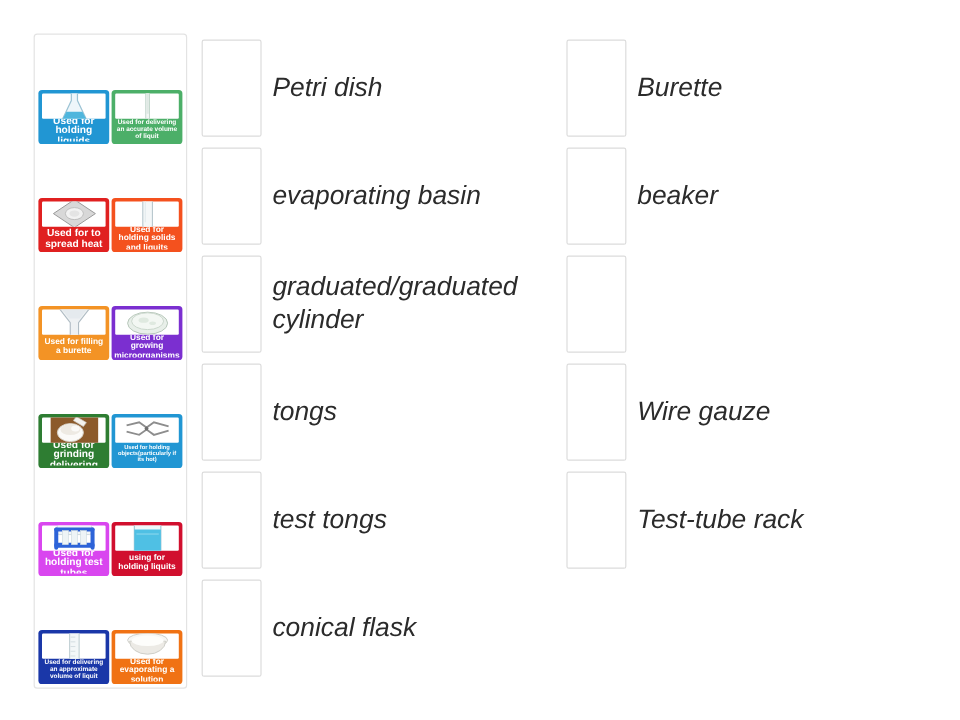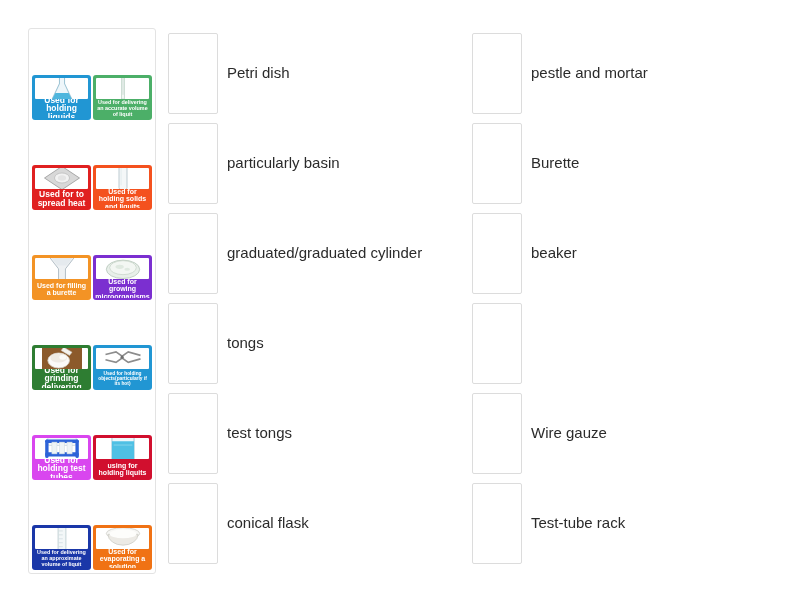--- a/index.html
+++ b/index.html
@@ -94,25 +94,26 @@
     width: 50px;
     height: 81px;
     border: 1px solid #dcdcdc;
     border-radius: 2px;
     background: #ffffff;
     box-sizing: border-box;
     flex: 0 0 auto;
     cursor: pointer;
   }
   .answer-label {
-    font-size: 15px;
+    font-size: 22px;
     color: #2b2b2b;
     line-height: 1.22;
     padding-left: 9px;
     flex: 1 1 auto;
+    font-style: italic;
   }
 </style>
 </head>
 <body>
 
 <div id="card-tray">
     <div class="card" style="background: rgb(33, 150, 211);">
       <div class="card-img">
         <svg viewBox="0 0 40 44" width="34" height="40">
       <path d="M17 4 h6 v13 l9 19 a3 3 0 0 1 -3 4 h-18 a3 3 0 0 1 -3 -4 l9 -19 z" fill="#eef6fa" stroke="#9cc3d4" stroke-width="1.2"></path>
@@ -251,21 +252,21 @@
     </div>
   </div>
 
 <div class="answers" id="col-mid">
     <div class="answer-row">
       <div class="dropzone"></div>
       <div class="answer-label">Petri dish</div>
     </div>
     <div class="answer-row">
       <div class="dropzone"></div>
-      <div class="answer-label">particularly basin</div>
+      <div class="answer-label">evaporating basin</div>
     </div>
     <div class="answer-row">
       <div class="dropzone"></div>
       <div class="answer-label">graduated/graduated cylinder</div>
     </div>
     <div class="answer-row">
       <div class="dropzone"></div>
       <div class="answer-label">tongs</div>
     </div>
     <div class="answer-row">
@@ -274,24 +275,20 @@
     </div>
     <div class="answer-row">
       <div class="dropzone"></div>
       <div class="answer-label">conical flask</div>
     </div>
   </div>
 
 <div class="answers" id="col-right">
     <div class="answer-row">
       <div class="dropzone"></div>
-      <div class="answer-label">pestle and mortar</div>
-    </div>
-    <div class="answer-row">
-      <div class="dropzone"></div>
       <div class="answer-label">Burette</div>
     </div>
     <div class="answer-row">
       <div class="dropzone"></div>
       <div class="answer-label">beaker</div>
     </div>
     <div class="answer-row">
       <div class="dropzone"></div>
     </div>
     <div class="answer-row">

